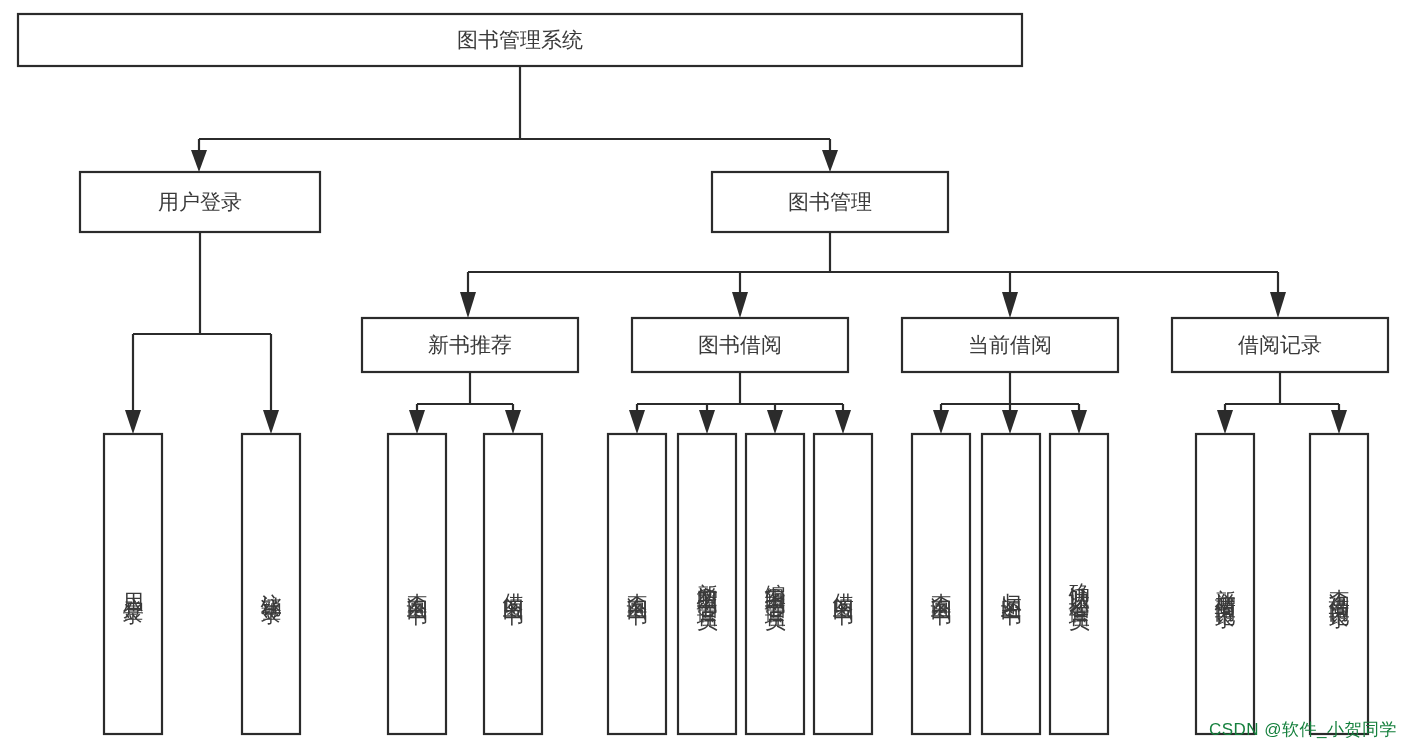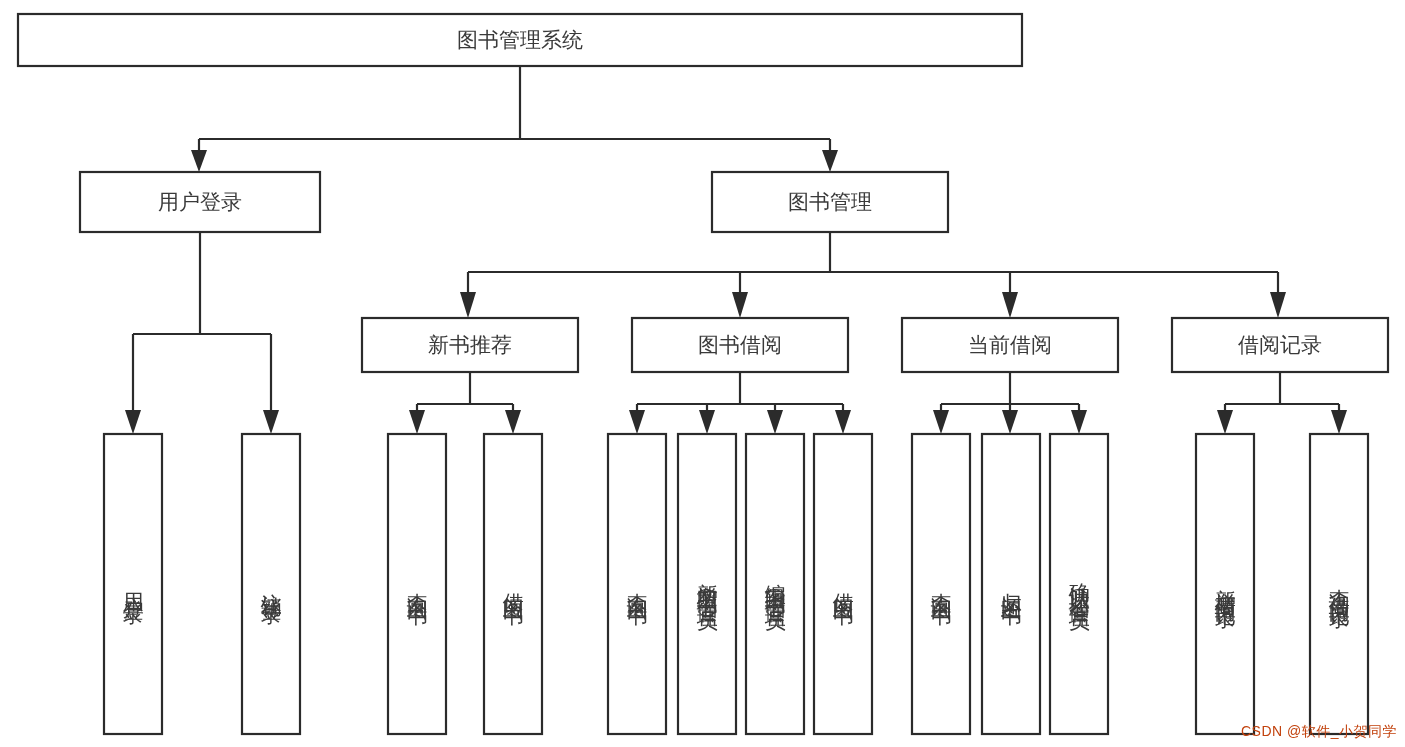--- a/index.html
+++ b/index.html
@@ -61,22 +61,22 @@
     letter-spacing: 4px;
     color: #3a3a3a;
     white-space: nowrap;
     pointer-events: none;
   }
   .watermark {
     position: absolute;
     right: 8px;
     bottom: 6px;
     font-family: "Liberation Sans", "DejaVu Sans", sans-serif;
-    font-size: 14px;
-    color: #c2410c;
+    font-size: 17px;
+    color: #15803d;
     letter-spacing: 0.5px;
     white-space: nowrap;
     text-align: right;
   }
 </style>
 </head>
 <body>
 
 <div id="diagram-root">
 

